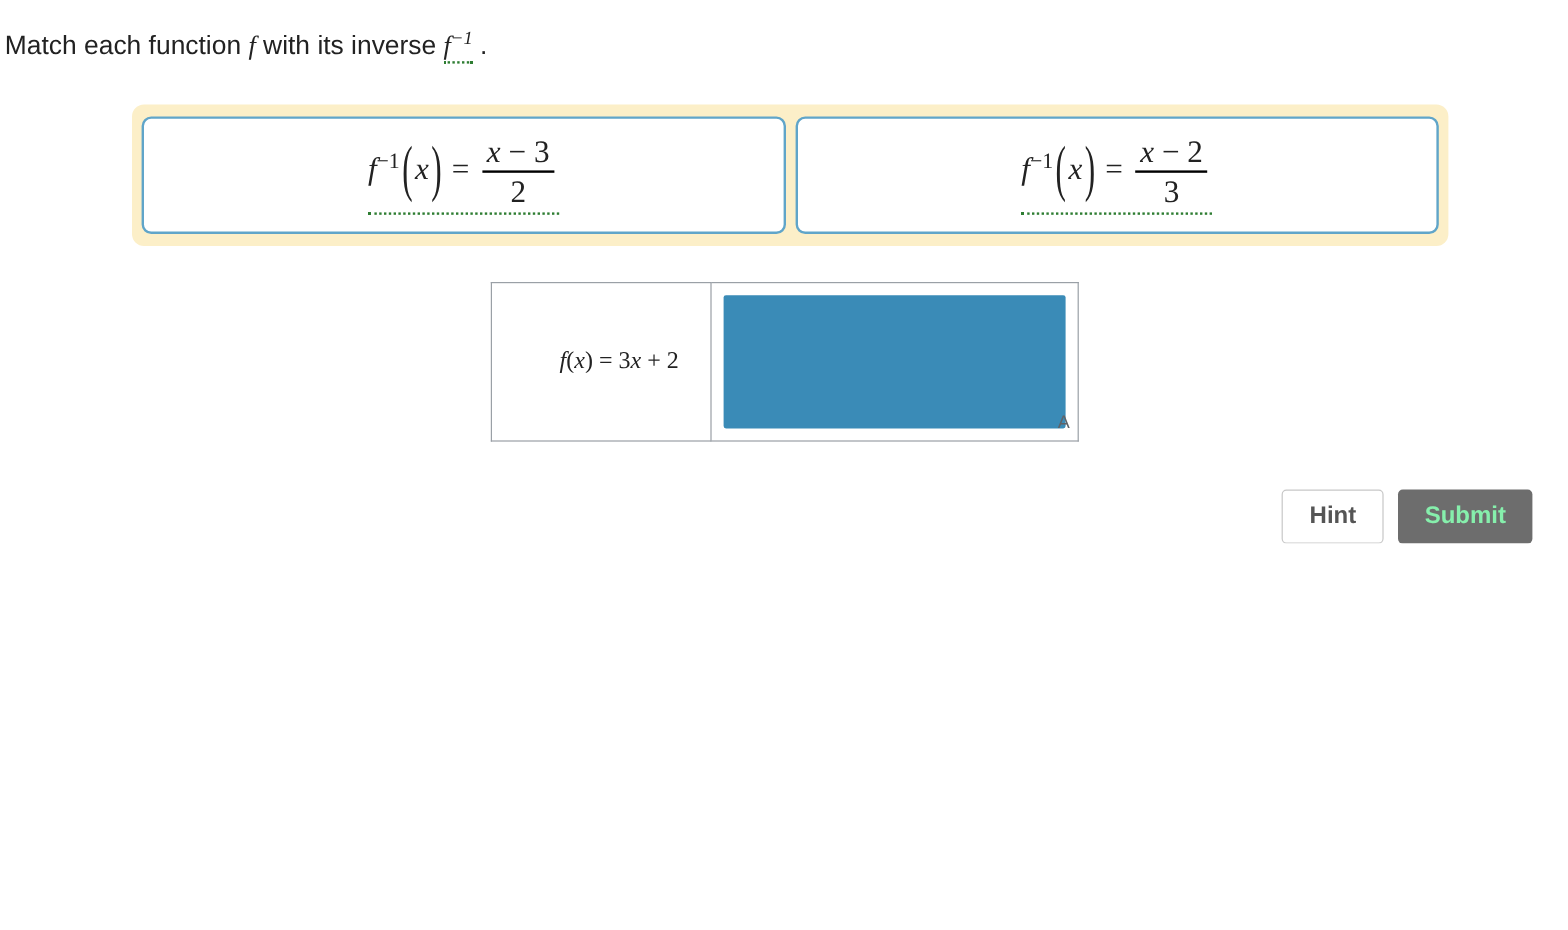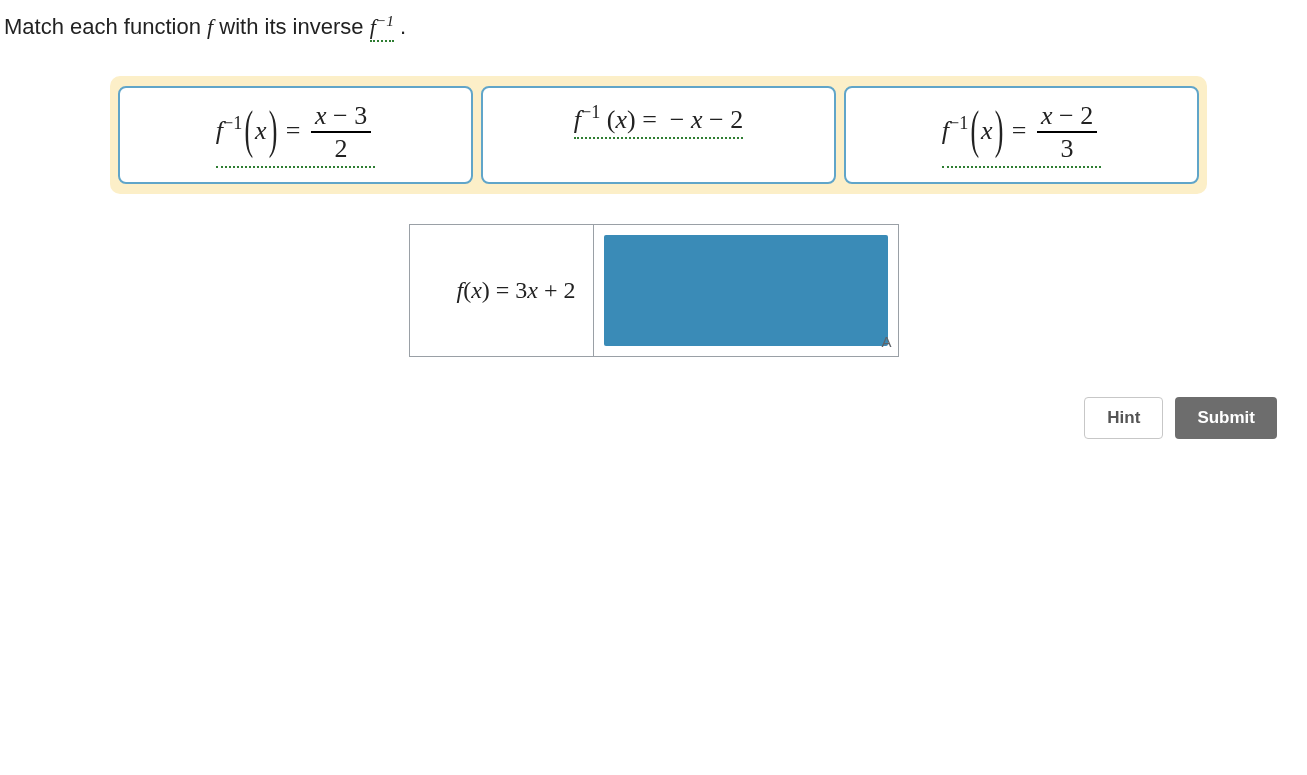--- a/index.html
+++ b/index.html
@@ -8,20 +8,21 @@
     padding: 0;
     font-family: Georgia, 'Times New Roman', serif;
     font-size: 22px;
     color: #222;
     background: #fff;
     width: 1307px;
   }
   .prompt {
     padding: 12px 6px 8px 4px;
     font-family: -apple-system, "Segoe UI", Arial, sans-serif;
+    margin-top: 12px;
   }
   .prompt .ital { font-style: italic; font-family: Georgia, serif; }
   .finv {
     font-style: italic;
     font-family: Georgia, serif;
     border-bottom: 2px dotted #2e7d32;
     padding-bottom: 1px;
   }
   .bank {
     margin: 28px 100px 26px 110px;
@@ -76,21 +77,21 @@
   table.match td {
     border: 1px solid #9aa0a6;
     padding: 0;
     height: 132px;
     vertical-align: middle;
     position: relative;
   }
   table.match td.fcell {
     width: 190px;
     text-align: center;
-    font-size: 24px;
+    font-size: 20px;
     padding-left: 30px;
   }
   table.match td.dropcell {
     width: 320px;
     position: relative;
   }
   .dropzone {
     position: absolute;
     inset: 10px;
     background: #3a8bb7;
@@ -106,54 +107,48 @@
   }
 
   .footer {
     display:flex;
     justify-content:flex-end;
     gap: 12px;
     padding: 20px 30px 0 0;
   }
   .btn {
     font-family: Arial, sans-serif;
-    font-size: 17px;
+    font-size: 20px;
     font-weight: 600;
     padding: 10px 22px;
     border-radius: 4px;
     border: none;
   }
   .btn-hint { background:#fff; color:#555; border:1px solid #c7c7c7; }
-  .btn-submit { background:#6d6d6d; color:#ffffff; }
+  .btn-submit { background:#6d6d6d; color:#86efac; }
 </style>
 </head>
 <body>
 
 <div class="prompt">
   <span>Match each function </span><span class="ital">f</span><span> with its inverse </span><span class="finv"><span class="math-i">f</span><span class="sup">−1</span></span><span> .</span>
 </div>
 
 <div class="bank">
 
   <div class="card">
     <span class="underline">
       <span class="math-i">f</span><span class="sup">−1</span><span class="bigparen">(</span><span class="math-i">x</span><span class="bigparen">)</span> =
       <span class="frac">
         <span class="num"><span class="math-i">x</span> − 3</span>
         <span class="den">2</span>
       </span>
     </span>
   </div>
 
-  <div class="card">
-    <span class="underline">
-      <span class="math-i">f</span><span class="sup">−1</span> (<span class="math-i">x</span>) = &nbsp;− <span class="math-i">x</span> − 2
-    </span>
-    
-  </div>
 
   <div class="card">
     <span class="underline">
       <span class="math-i">f</span><span class="sup">−1</span><span class="bigparen">(</span><span class="math-i">x</span><span class="bigparen">)</span> =
       <span class="frac">
         <span class="num"><span class="math-i">x</span> − 2</span>
         <span class="den">3</span>
       </span>
     </span>
     

